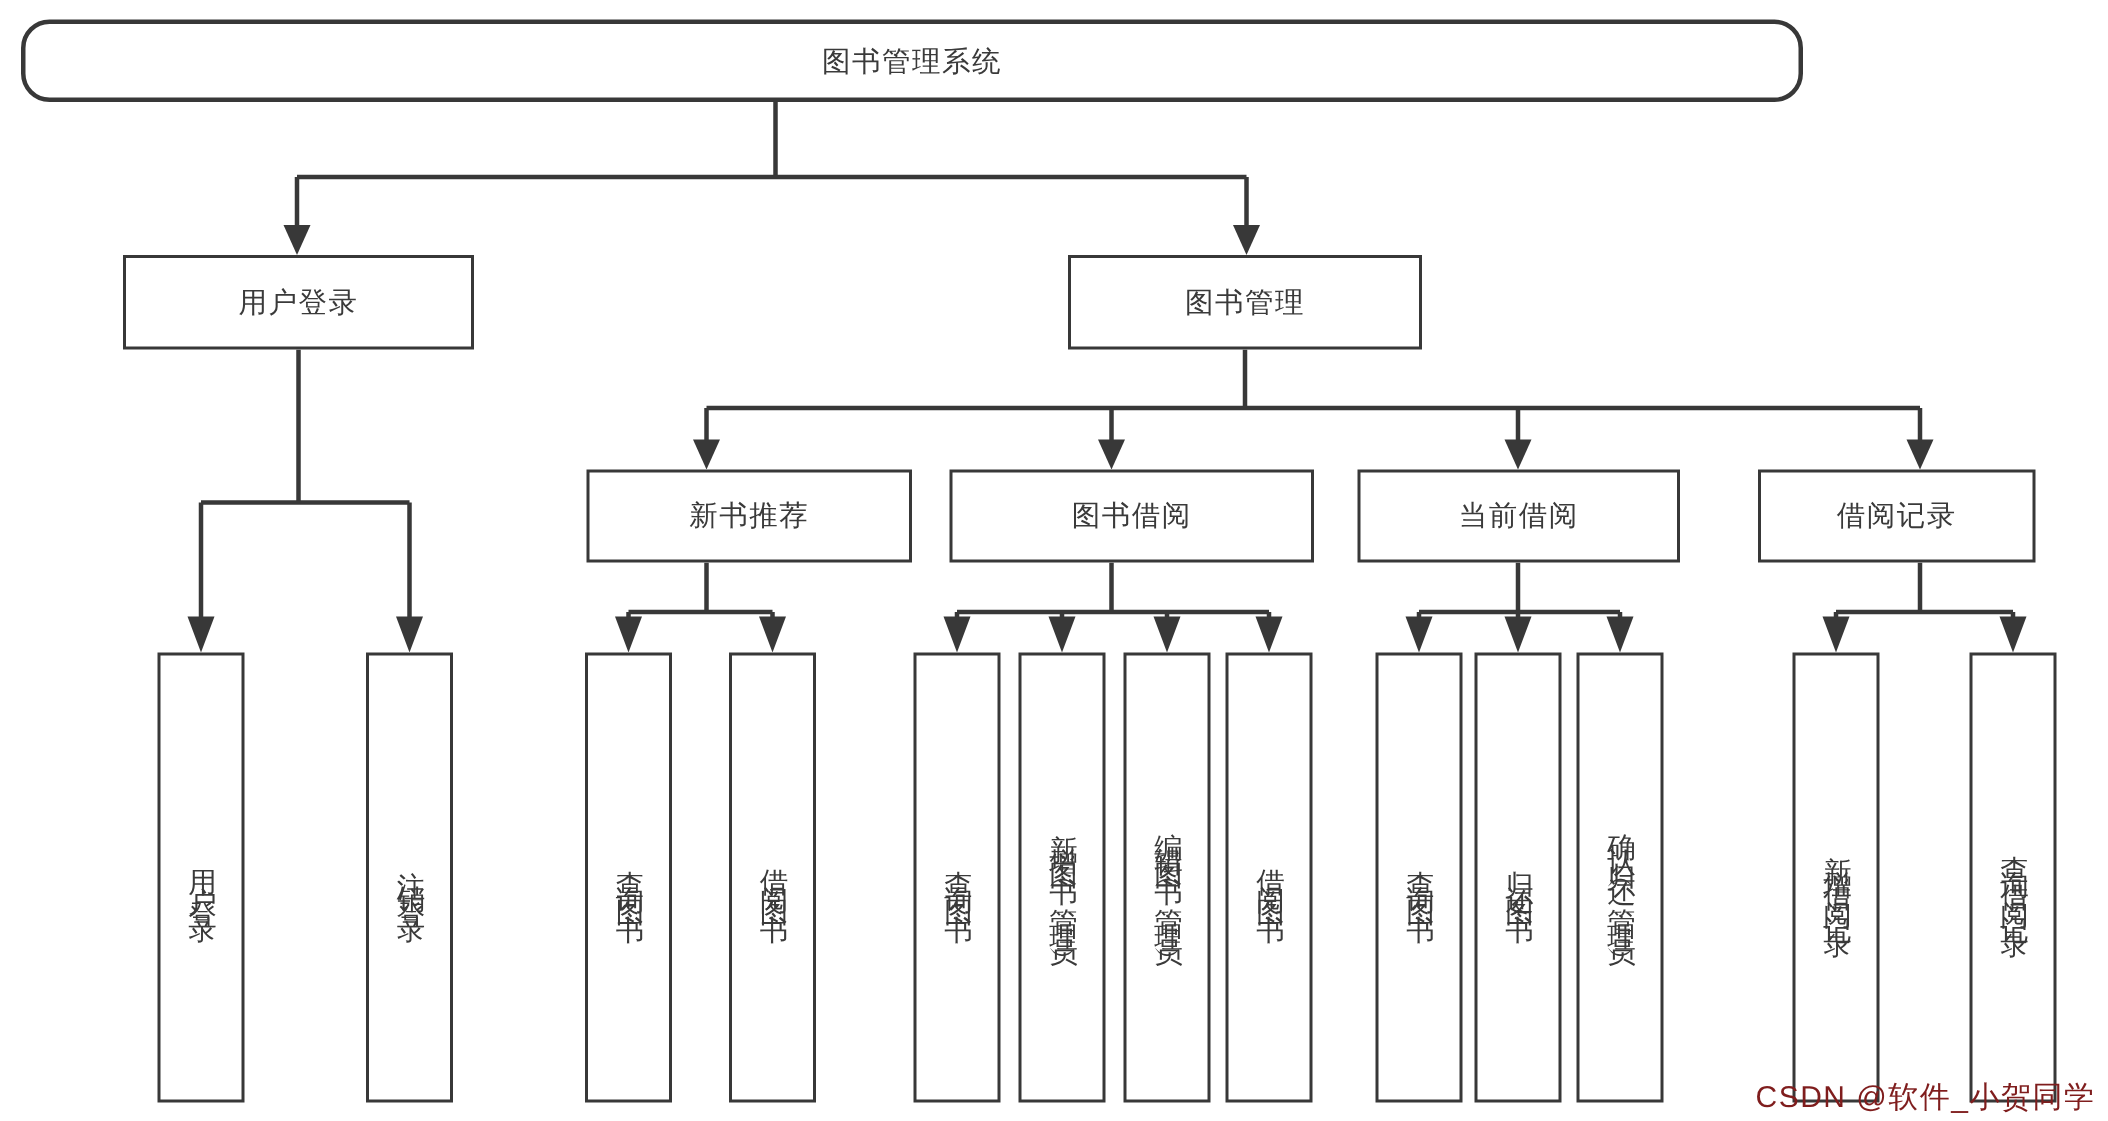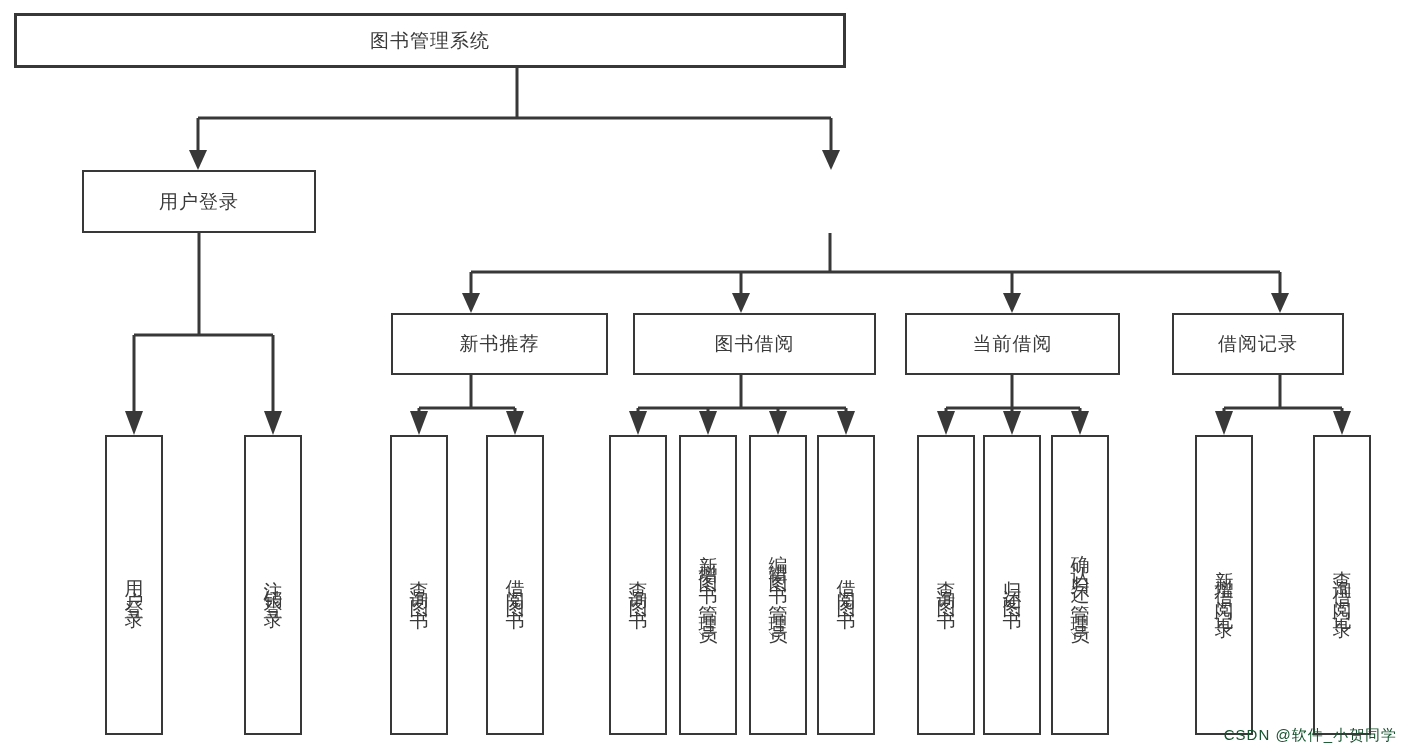--- a/index.html
+++ b/index.html
@@ -18,21 +18,21 @@
   .vnode {
     position:absolute; box-sizing:border-box;
     border:2px solid #383838; background:#ffffff;
     writing-mode:vertical-rl; text-orientation:mixed;
     text-align:center; line-height:54px; letter-spacing:10px;
     font-size:19px; color:#3a3a3a;
     width:58px; height:300px; top:435px;
   }
   .watermark {
     position:absolute; right:8px; bottom:2px;
-    font-size:15px; color:#14532d; letter-spacing:1px;
+    font-size:20px; color:#7f1d1d; letter-spacing:1px;
     white-space:nowrap; pointer-events:none;
   }
 </style>
 </head>
 <body>
 
 <div class="stage">
 
   <svg class="connectors" width="1405" height="747" viewBox="0 0 1405 747">
     <g stroke="#383838" stroke-width="3" fill="none">
@@ -67,28 +67,29 @@
       <polygon points="769,411 787,411 778,435"></polygon>
       <polygon points="837,411 855,411 846,435"></polygon>
       <polygon points="937,411 955,411 946,435"></polygon>
       <polygon points="1003,411 1021,411 1012,435"></polygon>
       <polygon points="1071,411 1089,411 1080,435"></polygon>
       <polygon points="1215,411 1233,411 1224,435"></polygon>
       <polygon points="1333,411 1351,411 1342,435"></polygon>
     </g>
   </svg>
 
-  <div class="node top" style="left:14px; top:13px; width:832px; height:55px;">图书管理系统</div>
+  <div class="node top" style="left:14px; top:13px; width:1188px; height:55px;border-radius:19px;">图书管理系统</div>
 
   <div class="node" style="left:82px; top:170px; width:234px; height:63px;">用户登录</div>
+  <div class="node" style="left:712px; top:170px; width:236px; height:63px;">图书管理</div>
 
   <div class="node" style="left:363px; top:313px; width:217px; height:62px;margin-left:28px;">新书推荐</div>
   <div class="node" style="left:633px; top:313px; width:243px; height:62px;">图书借阅</div>
   <div class="node" style="left:905px; top:313px; width:215px; height:62px;">当前借阅</div>
-  <div class="node" style="left:1172px; top:313px; width:172px; height:62px;">借阅记录</div>
+  <div class="node" style="left:1172px; top:313px; width:185px; height:62px;">借阅记录</div>
 
   <div class="vnode" style="left:105px;">用户登录</div>
   <div class="vnode" style="left:244px;">注销登录</div>
 
   <div class="vnode" style="left:390px;">查询图书</div>
   <div class="vnode" style="left:486px;">借阅图书</div>
 
   <div class="vnode" style="left:609px;">查询图书</div>
   <div class="vnode" style="left:679px;">新增图书（管理员）</div>
   <div class="vnode" style="left:749px;">编辑图书（管理员）</div>

